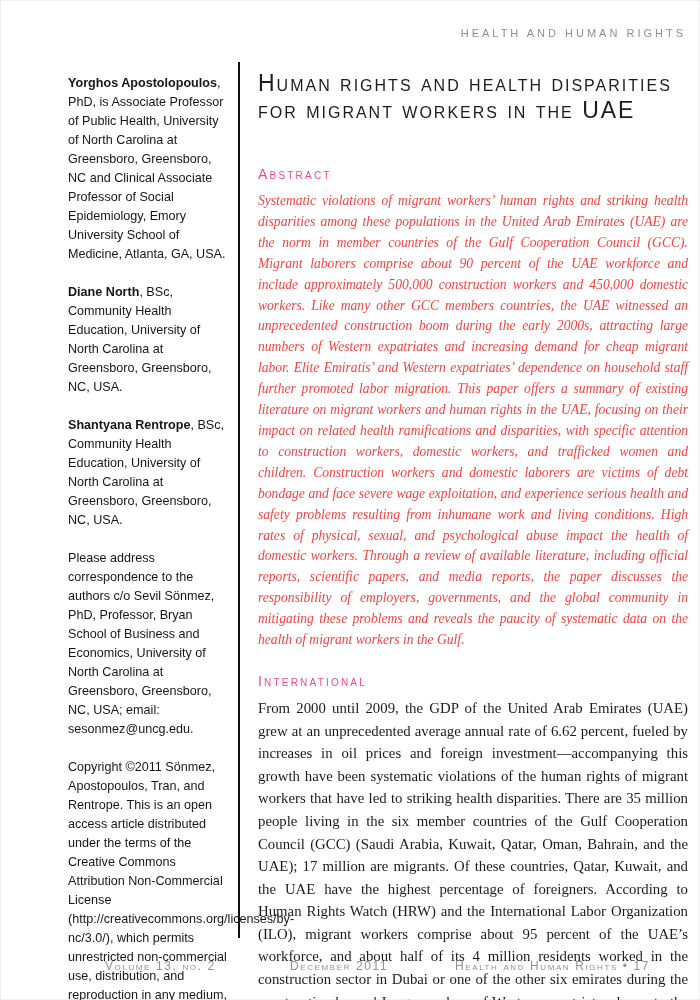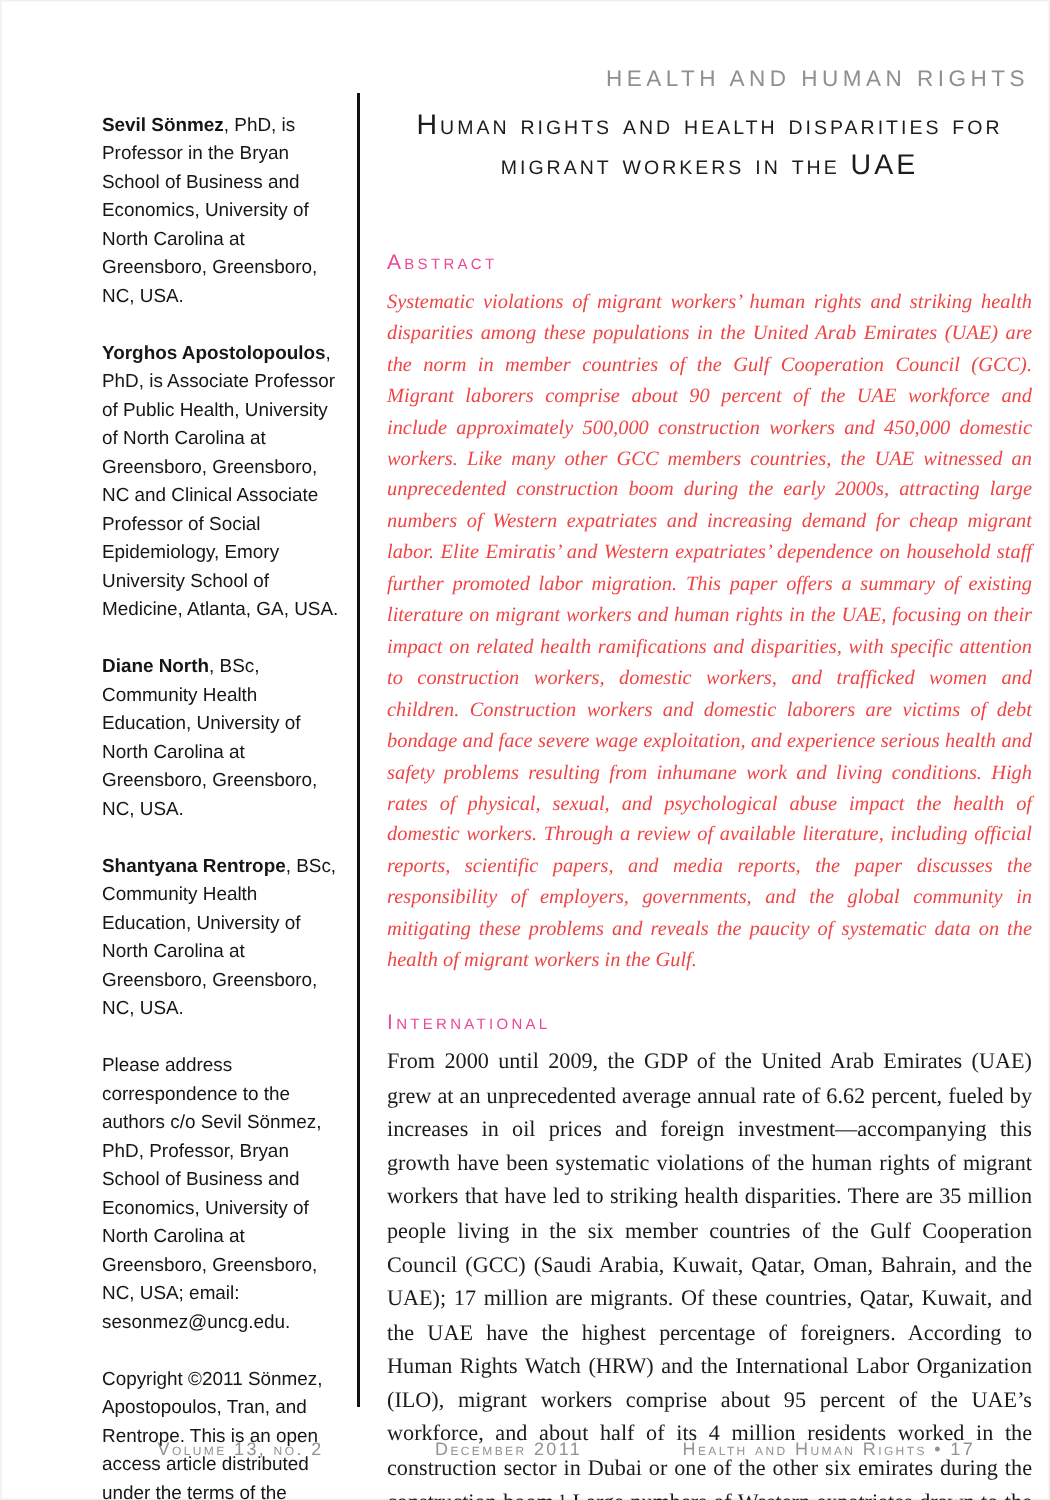--- a/index.html
+++ b/index.html
@@ -10,23 +10,23 @@
     background: #ffffff;
     overflow: hidden;
     box-shadow: inset 0 0 0 1px #f0f0f0;
     font-family: "Liberation Sans", sans-serif;
     color: #1d1d1d;
   }
 
   
   .running-head {
     position: absolute;
-    top: 44px;
+    top: 27px;
     right: 14px;
-    font-size: 15px;
+    font-size: 11px;
     letter-spacing: 3px;
     color: #8f8f8f;
     font-weight: 400;
   }
 
   
   .sidebar {
     position: absolute;
     left: 68px;
     top: 74px;
@@ -52,25 +52,24 @@
   .main {
     position: absolute;
     left: 258px;
     top: 70px;
     width: 430px;
   }
   .article-title {
     margin: 0;
     font-variant: small-caps;
     font-weight: 400;
-    font-size: 19px;
+    font-size: 23px;
     line-height: 27px;
     letter-spacing: 2px;
     color: #1c1c1c;
-    text-align: center;
   }
   .byline {
     margin: 14px 0 0 0;
     font-style: italic;
     font-size: 14.5px;
     line-height: 21px;
     color: #1a1a1a;
   }
   .section-heading {
     margin: 0;
@@ -118,21 +117,20 @@
   .footer .f-right  { left: 455px; }
 </style>
 </head>
 <body>
 
 <div class="page">
 
   <div class="running-head">HEALTH AND HUMAN RIGHTS</div>
 
   <div class="sidebar">
-    <p><b>Sevil Sönmez</b><span>, PhD, is Professor in the Bryan School of Business and Economics, University of North Carolina at Greensboro, Greensboro, NC, USA.</span></p>
     <p><b>Yorghos Apostolopoulos</b><span>, PhD, is Associate Professor of Public Health, University of North Carolina at Greensboro, Greensboro, NC and Clinical Associate Professor of Social Epidemiology, Emory University School of Medicine, Atlanta, GA, USA.</span></p>
     <p><b>Diane North</b><span>, BSc, Community Health Education, University of North Carolina at Greensboro, Greensboro, NC, USA.</span></p>
     <p><b>Shantyana Rentrope</b><span>, BSc, Community Health Education, University of North Carolina at Greensboro, Greensboro, NC, USA.</span></p>
     <p><b></b><span>Please address correspondence to the authors c/o Sevil Sönmez, PhD, Professor, Bryan School of Business and Economics, University of North Carolina at Greensboro, Greensboro, NC, USA; email: sesonmez@uncg.edu.</span></p>
     <p><b></b><span>Copyright ©2011 Sönmez, Apostopoulos, Tran, and Rentrope. This is an open access article distributed under the terms of the Creative Commons Attribution Non-Commercial License (http://creativecommons.org/licenses/by-nc/3.0/), which permits unrestricted non-commercial use, distribution, and reproduction in any medium, provided the original author and source are credited.</span></p>
   </div>
 
   <div class="divider"></div>
 
   <div class="main">

